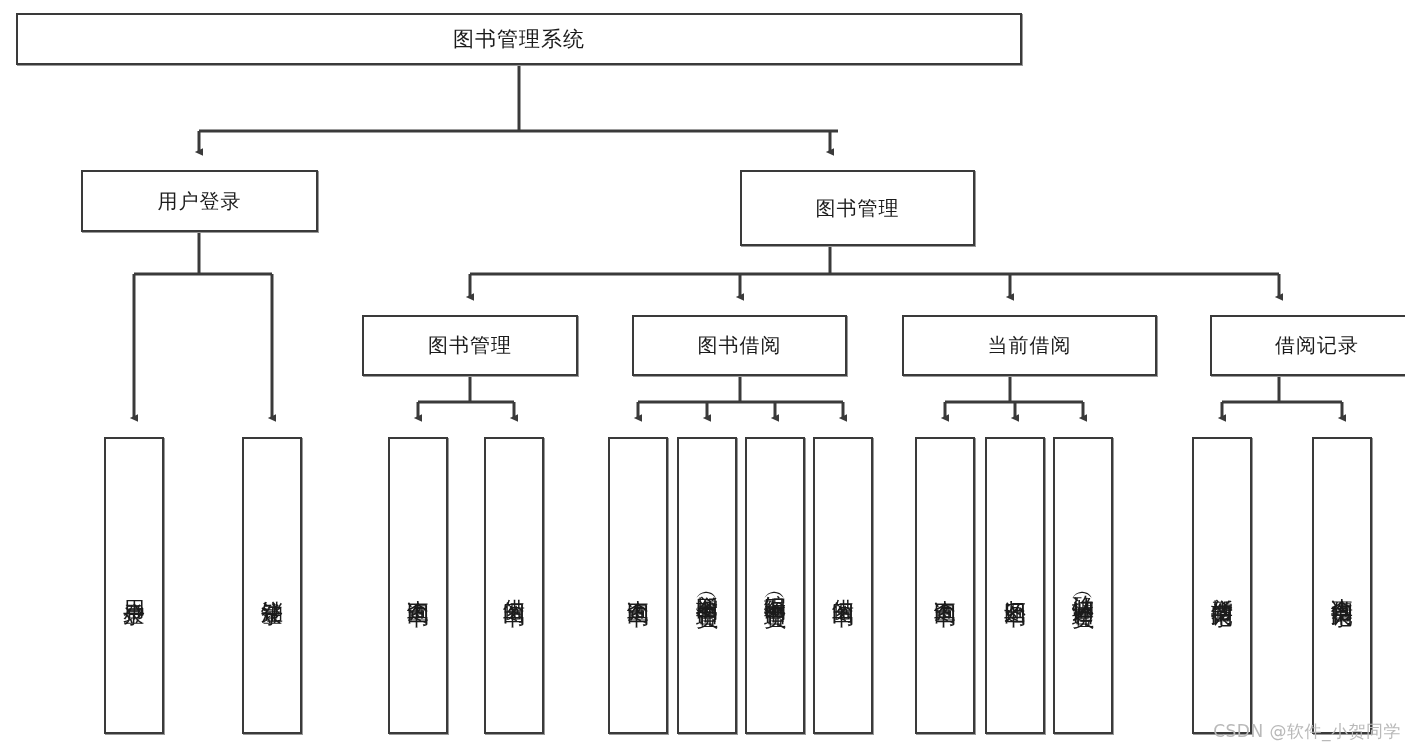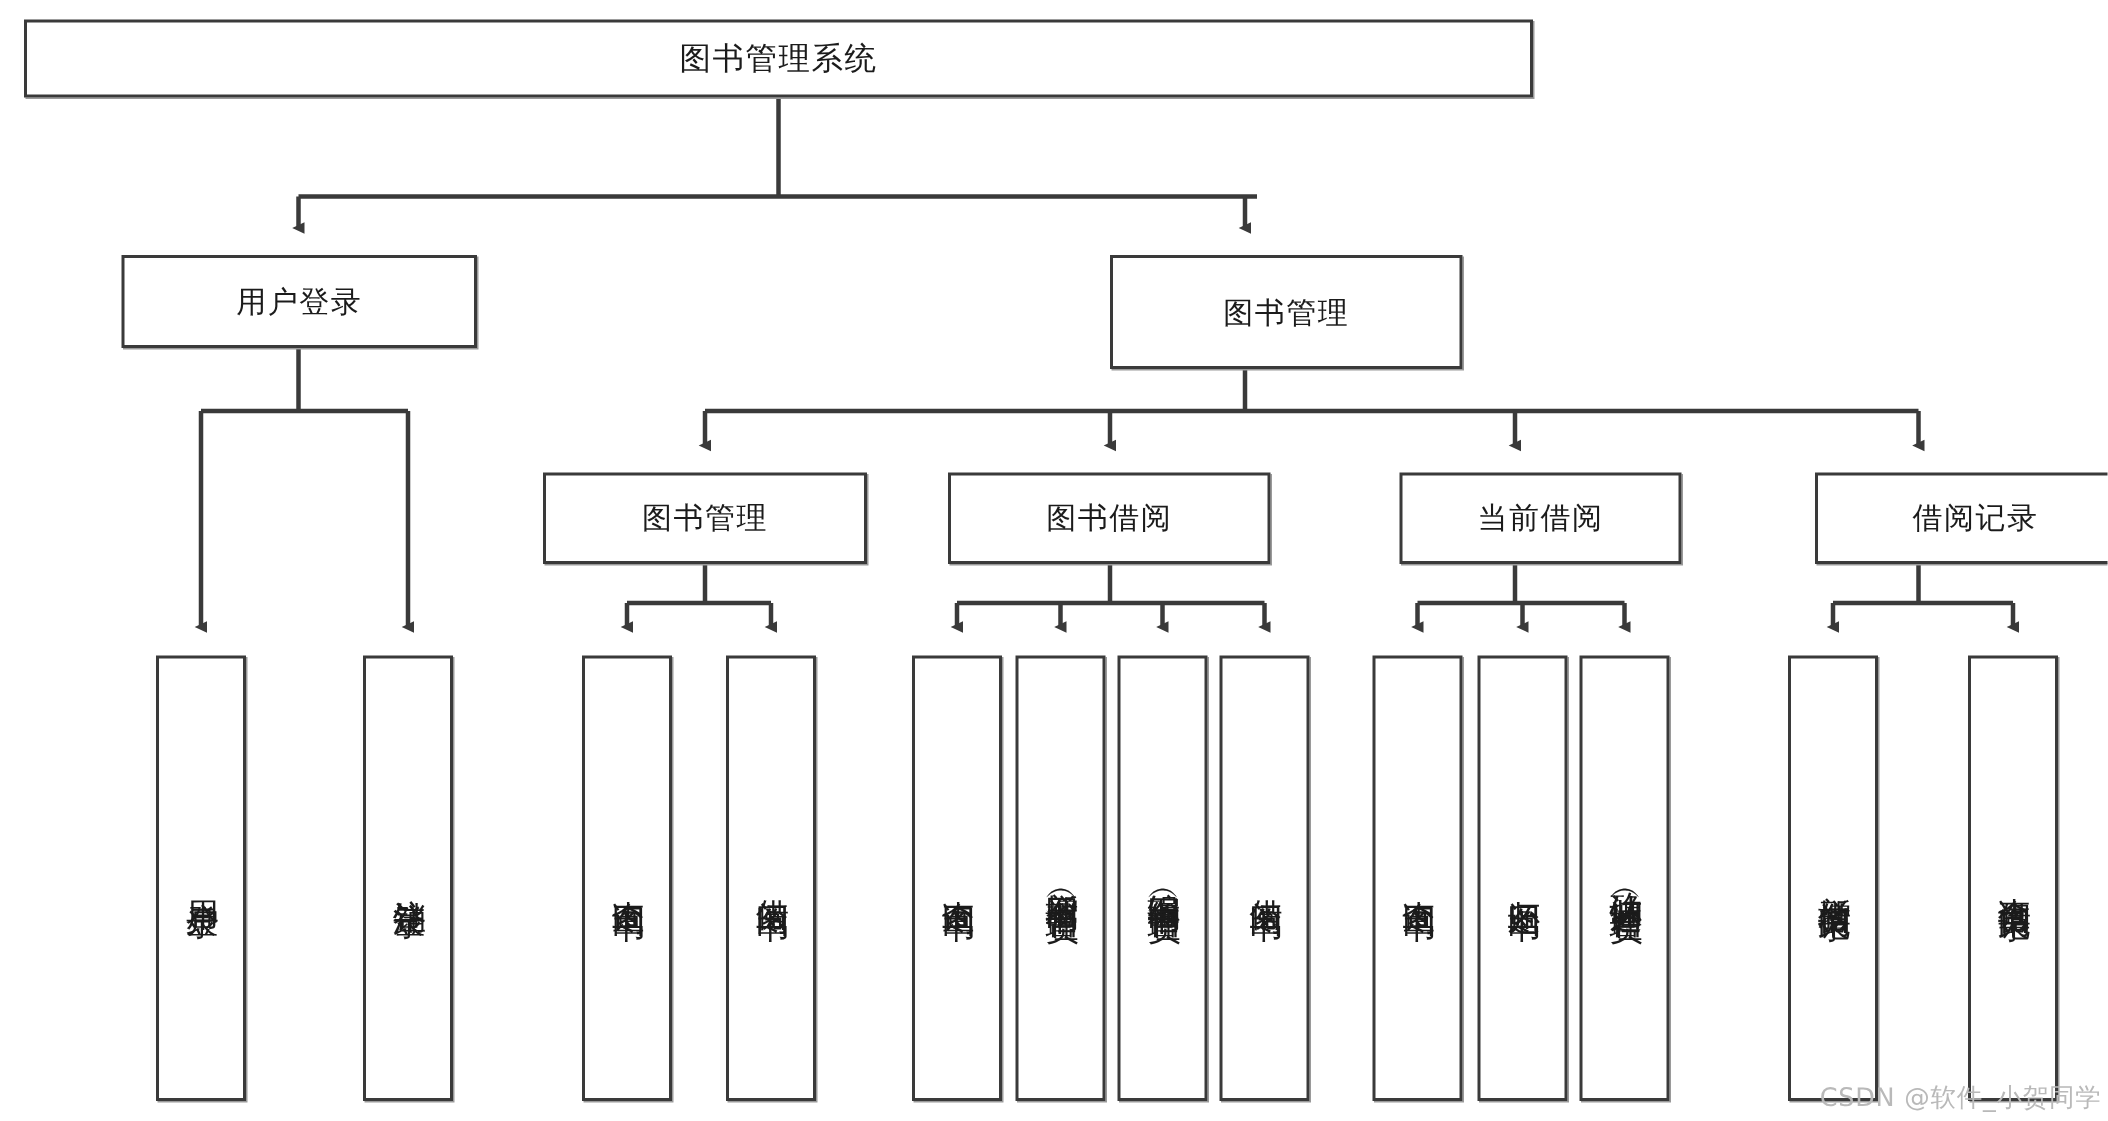--- a/index.html
+++ b/index.html
@@ -141,21 +141,21 @@
   <div class="node level-1" style="left:740px; top:170px; width:235px; height:76px;">
     <span class="node-label">图书管理</span>
   </div>
 
   <div class="node level-2" style="left:362px; top:315px; width:216px; height:61px;">
     <span class="node-label">图书管理</span>
   </div>
   <div class="node level-2" style="left:632px; top:315px; width:215px; height:61px;">
     <span class="node-label">图书借阅</span>
   </div>
-  <div class="node level-2" style="left:902px; top:315px; width:188px; height:61px;margin-left:31px;">
+  <div class="node level-2" style="left:902px; top:315px; width:255px; height:61px;">
     <span class="node-label">当前借阅</span>
   </div>
   <div class="node level-2" style="left:1172px; top:315px; width:214px; height:61px;margin-left:38px;">
     <span class="node-label">借阅记录</span>
   </div>
 
   <div class="node leaf" style="left:104px; top:437px; width:60px; height:297px;">
     <span class="node-label">用户登录</span>
   </div>
   <div class="node leaf" style="left:242px; top:437px; width:60px; height:297px;">

